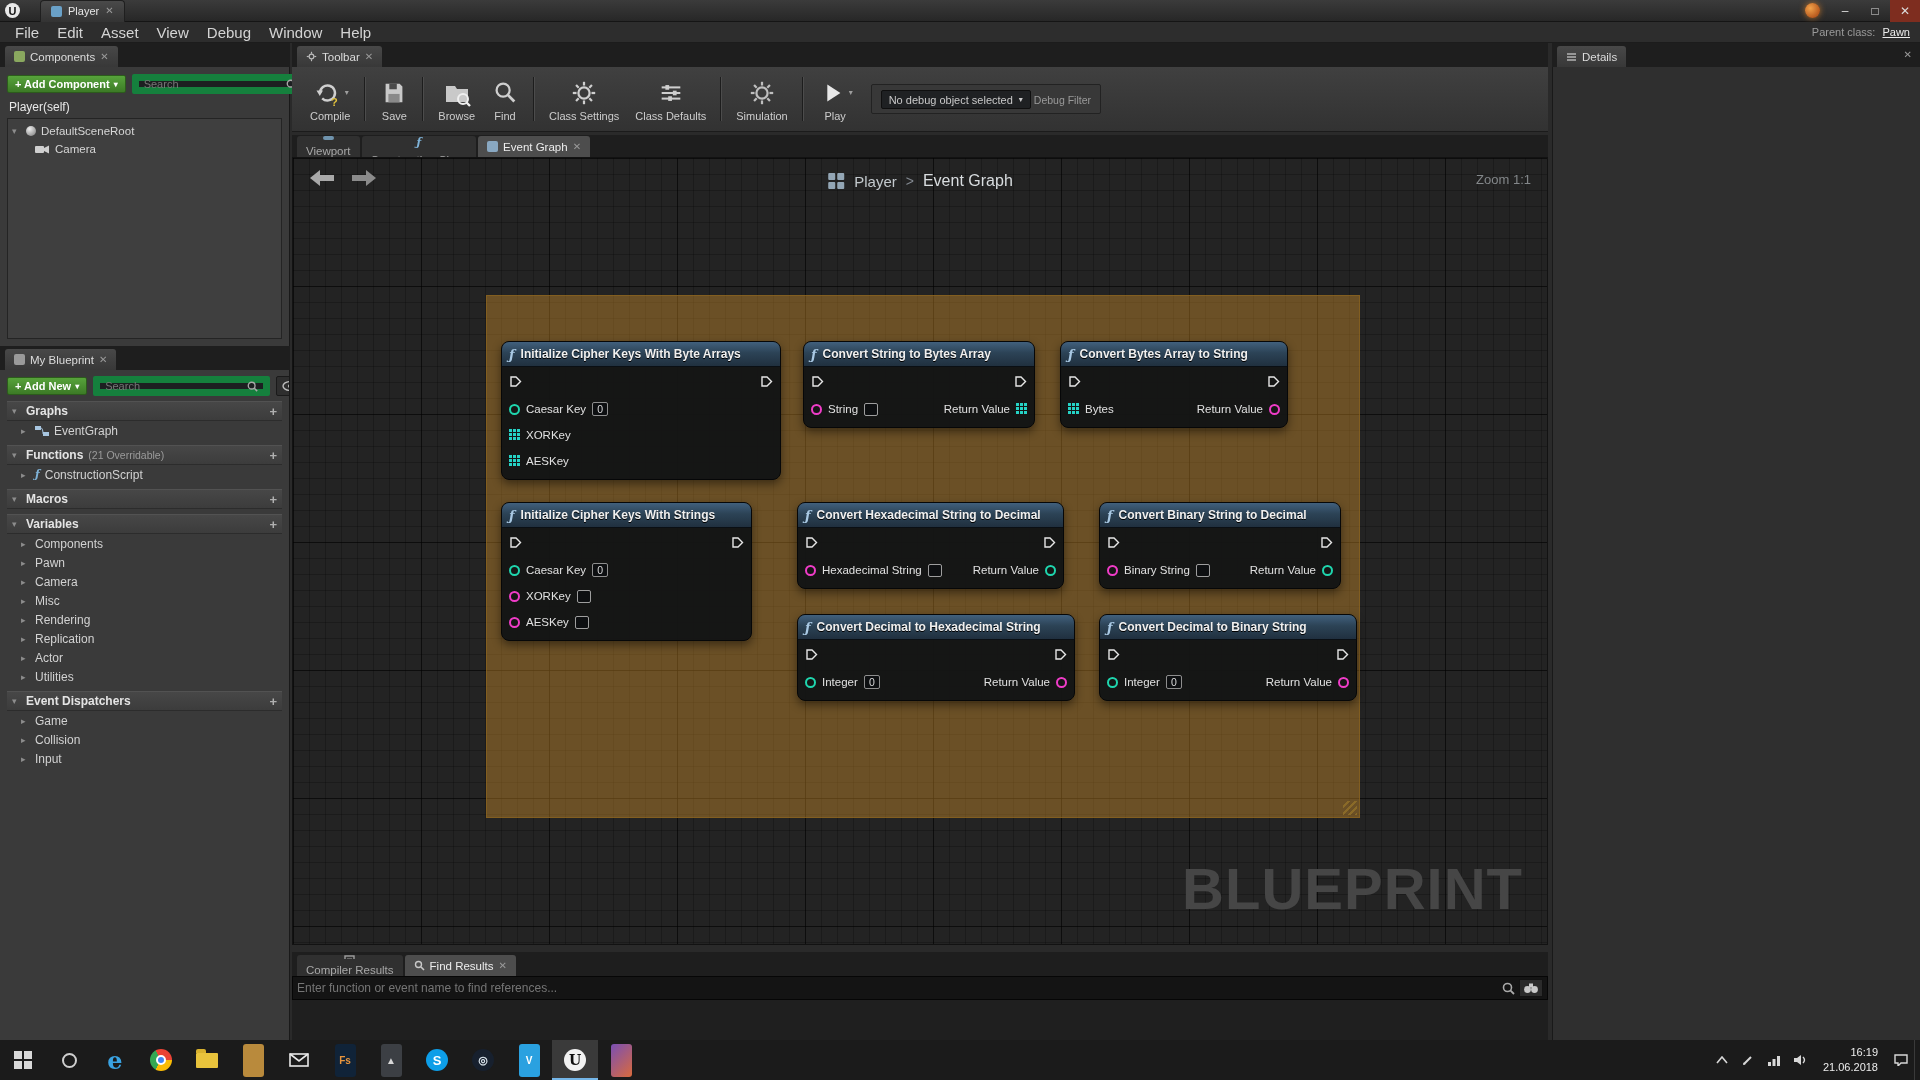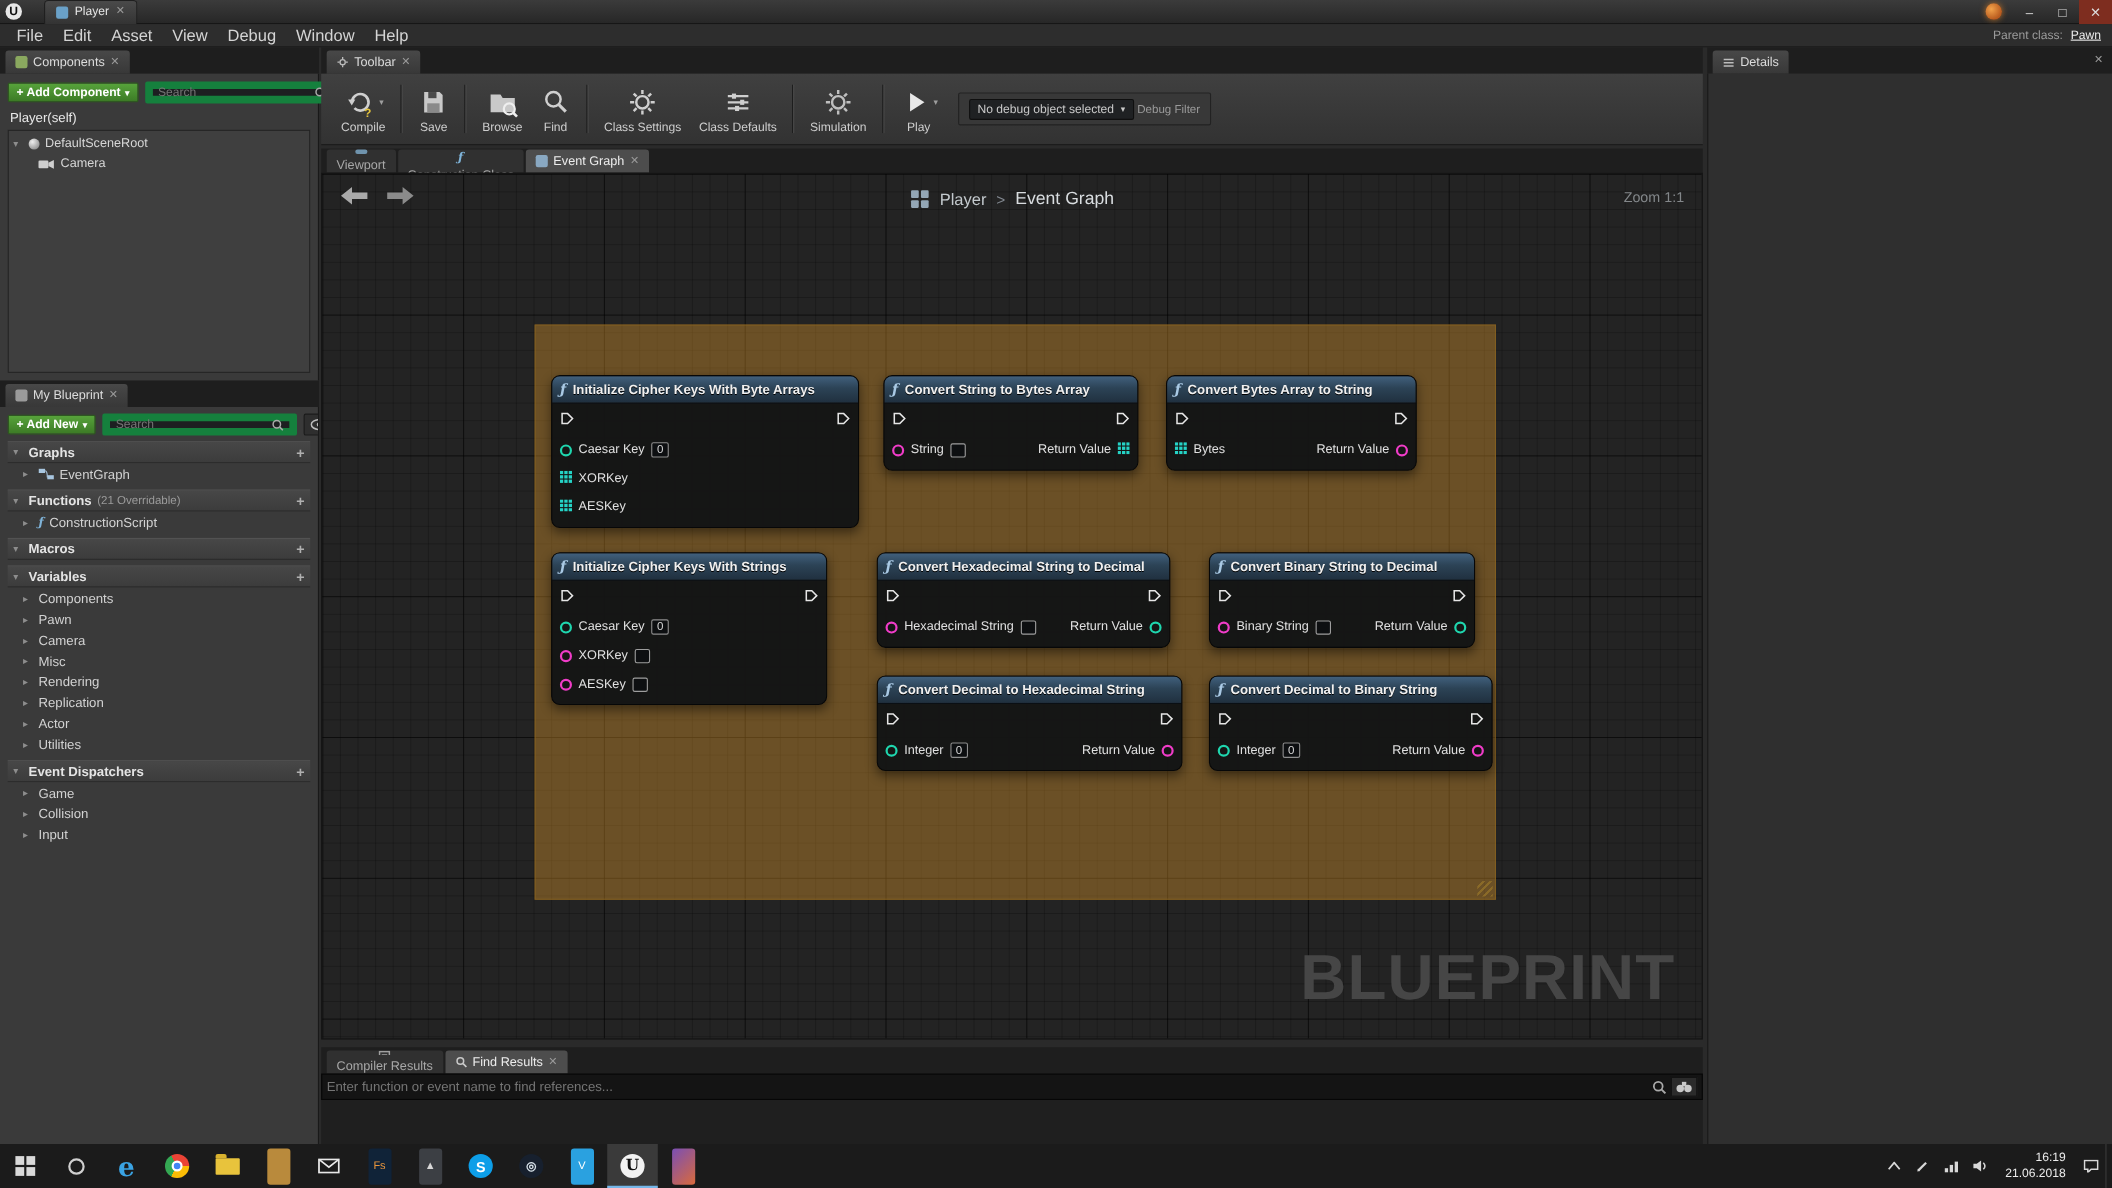--- a/index.html
+++ b/index.html
@@ -175,21 +175,21 @@
   .glyph-e { color:#3aa3e3; font-size:24px; font-weight:bold; font-family:"DejaVu Serif",serif; }
   .chrome-ball { width:22px; height:22px; border-radius:50%;
     background:conic-gradient(from -30deg,#ea4335 0 120deg,#fbbc05 0 240deg,#34a853 0 360deg);
     position:relative; }
   .chrome-ball::after { content:""; position:absolute; left:6px; top:6px; width:10px; height:10px;
     border-radius:50%; background:#4285f4; border:2px solid #fff; box-sizing:border-box; }
   .folder { width:22px; height:15px; background:#e8c33c; border-radius:1px; position:relative; }
   .folder::before { content:""; position:absolute; left:0; top:-4px; width:10px; height:4px;
     background:#d8b12e; border-radius:2px 2px 0 0; }
   .sq { width:21px; height:33px; border-radius:3px; display:flex; align-items:center;
-    justify-content:center; font-size:10px; font-weight:normal; }
+    justify-content:center; font-size:10px; font-weight:bold; }
   .circ { width:22px; height:22px; border-radius:50%; display:flex; align-items:center;
     justify-content:center; font-weight:bold; }
   .tray { margin-left:auto; display:flex; align-items:center; }
   .tray-ico { width:26px; height:40px; display:flex; align-items:center; justify-content:center;
     color:#d8d8d8; }
   .clock { display:flex; flex-direction:column; align-items:flex-end; justify-content:center;
     color:#ececec; font-size:11px; line-height:1.35; padding:0 10px; }
   .desk-sliver { width:6px; height:40px; border-left:1px solid #3a3a3a; }
 </style>
 </head>

